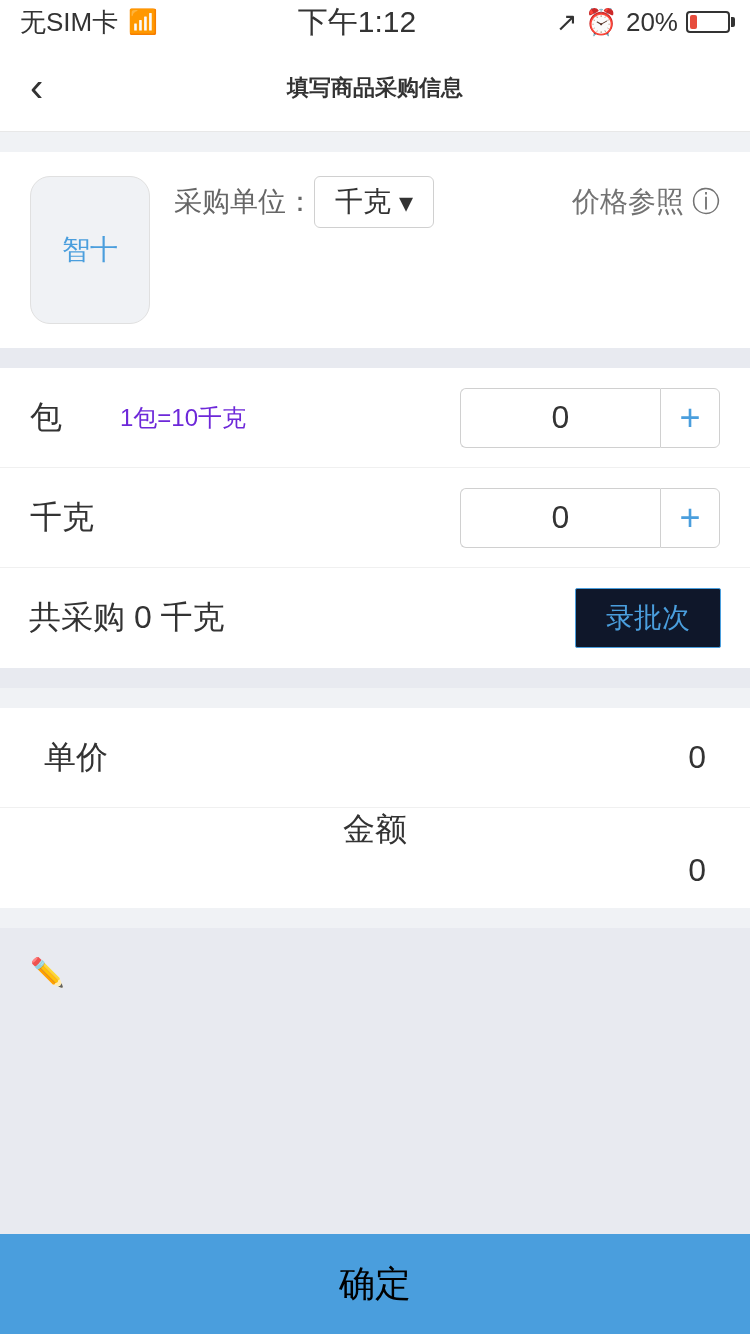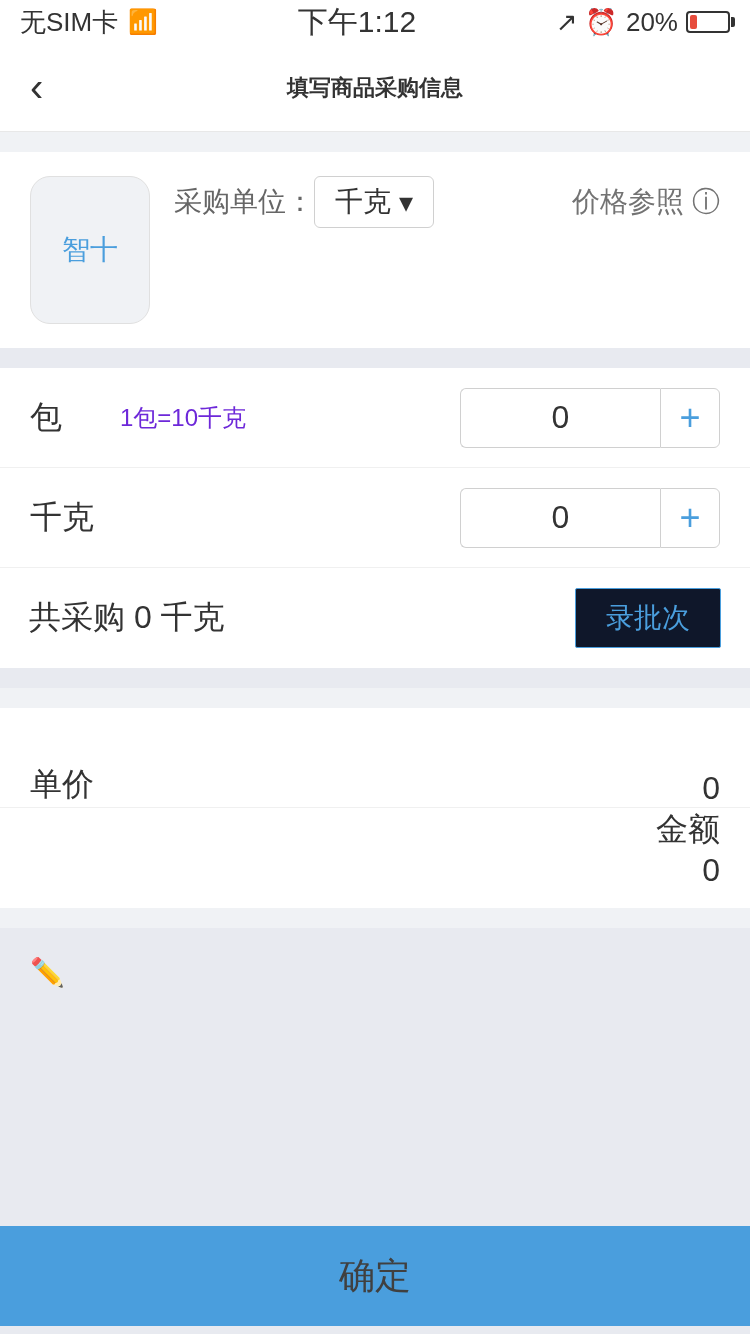--- a/index.html
+++ b/index.html
@@ -231,22 +231,22 @@
       cursor: pointer;
     }
 
     
     .price-section {
       background: #fff;
       margin-top: 20px;
     }
     .price-row {
       display: flex;
-      align-items: flex-end;
-      padding: 0 30px;
+      align-items: center;
+      padding: 0 44px;
       height: 100px;
       border-bottom: 1px solid #f0f0f0;
     }
     .price-row:last-child { border-bottom: none; flex-direction: column; }
     .price-label {
       font-size: 32px;
       color: #333;
     }
     .price-value {
       margin-left: auto;
@@ -263,28 +263,28 @@
       align-items: center;
       gap: 16px;
       min-height: 80px;
     }
     .remarks-icon { font-size: 28px; color: #aaa; }
     .remarks-placeholder { font-size: 30px; color: #bbb; }
 
     
     .confirm-btn {
       position: fixed;
-      bottom: 8px;
+      bottom: 0;
       left: 0;
       width: 750px;
       height: 100px;
       background: #4a9edd;
       border: none;
       font-size: 36px;
-      color: #404040;
+      color: #000000;
       cursor: pointer;
       display: flex;
       align-items: center;
       justify-content: center;
       font-weight: 500;
       margin-top: 17px;
     }
 
     .wifi-icon { font-size: 24px; }
   </style>

